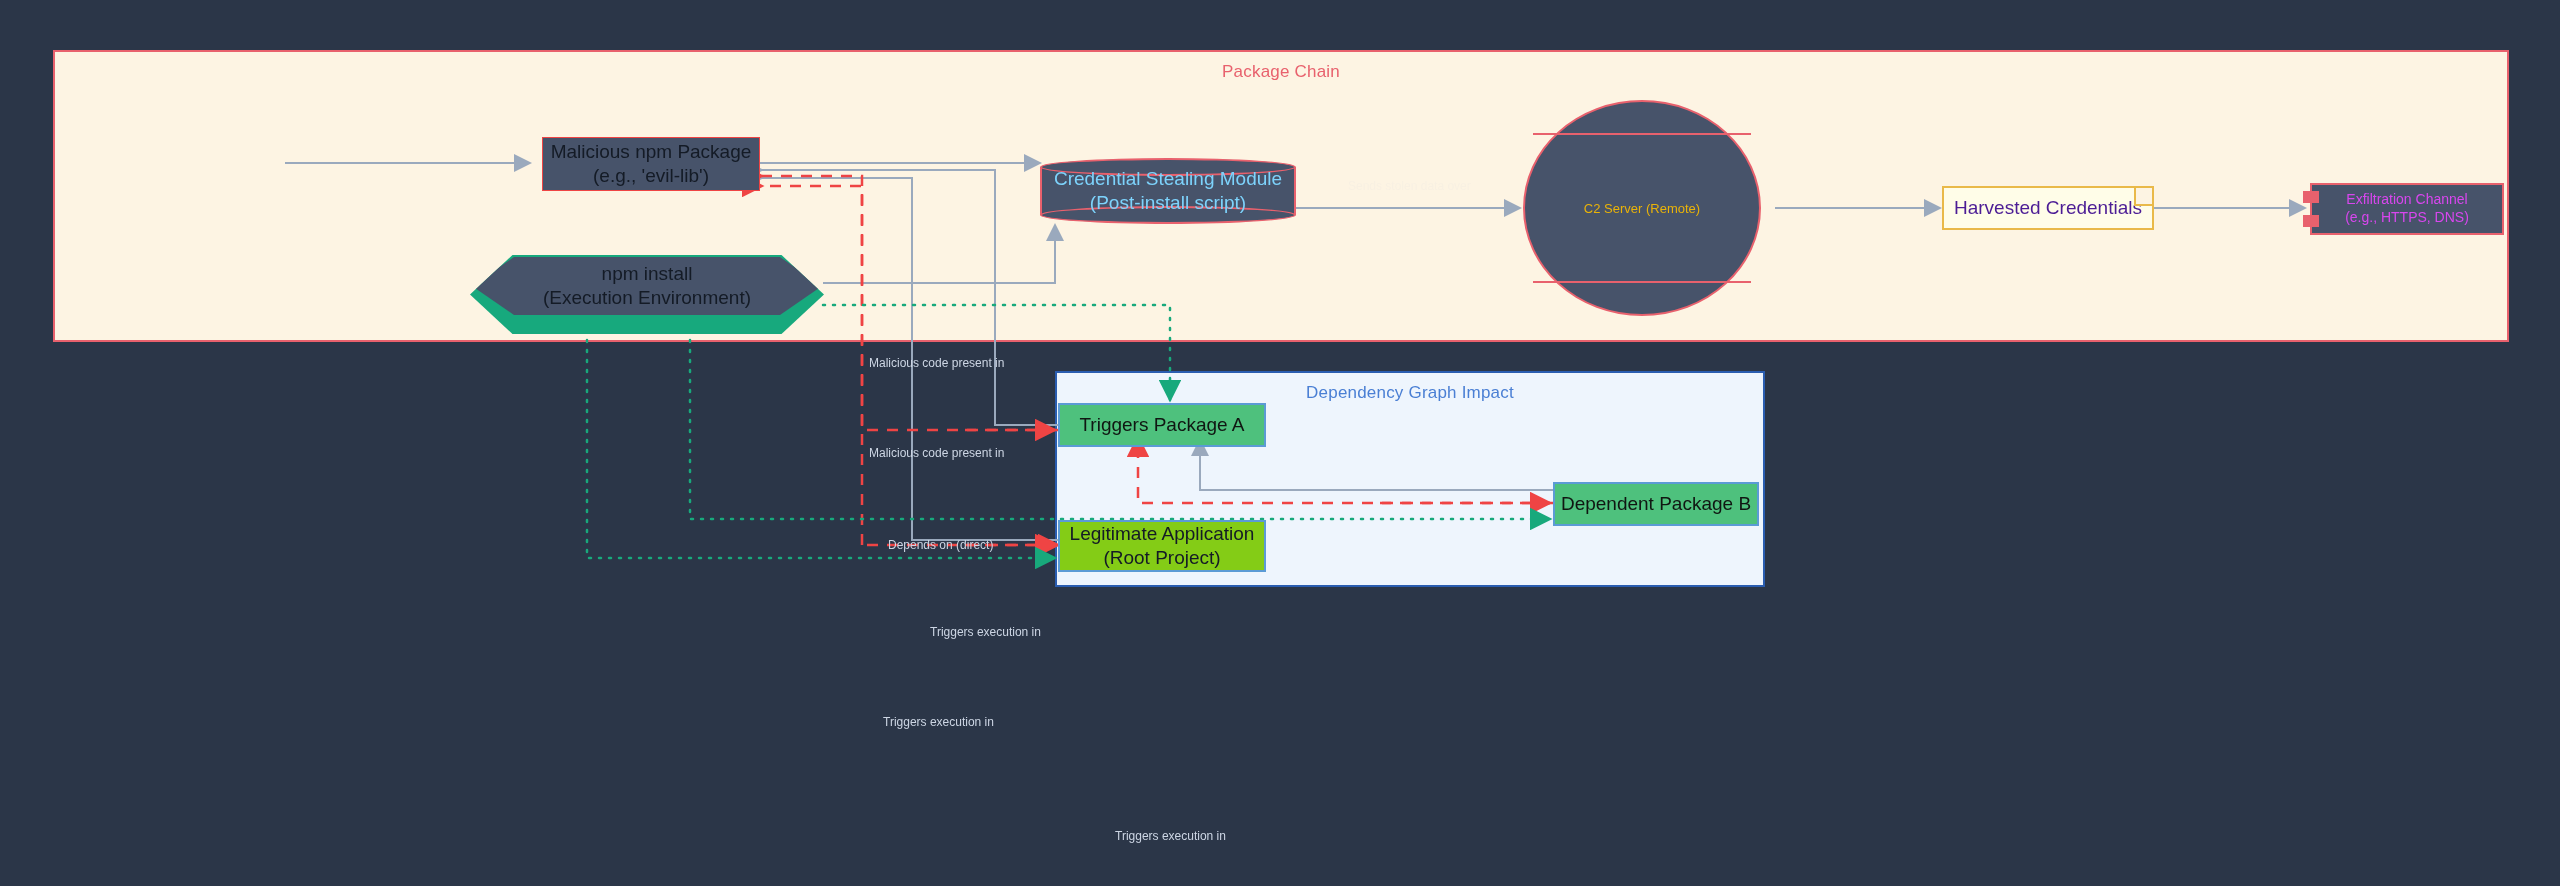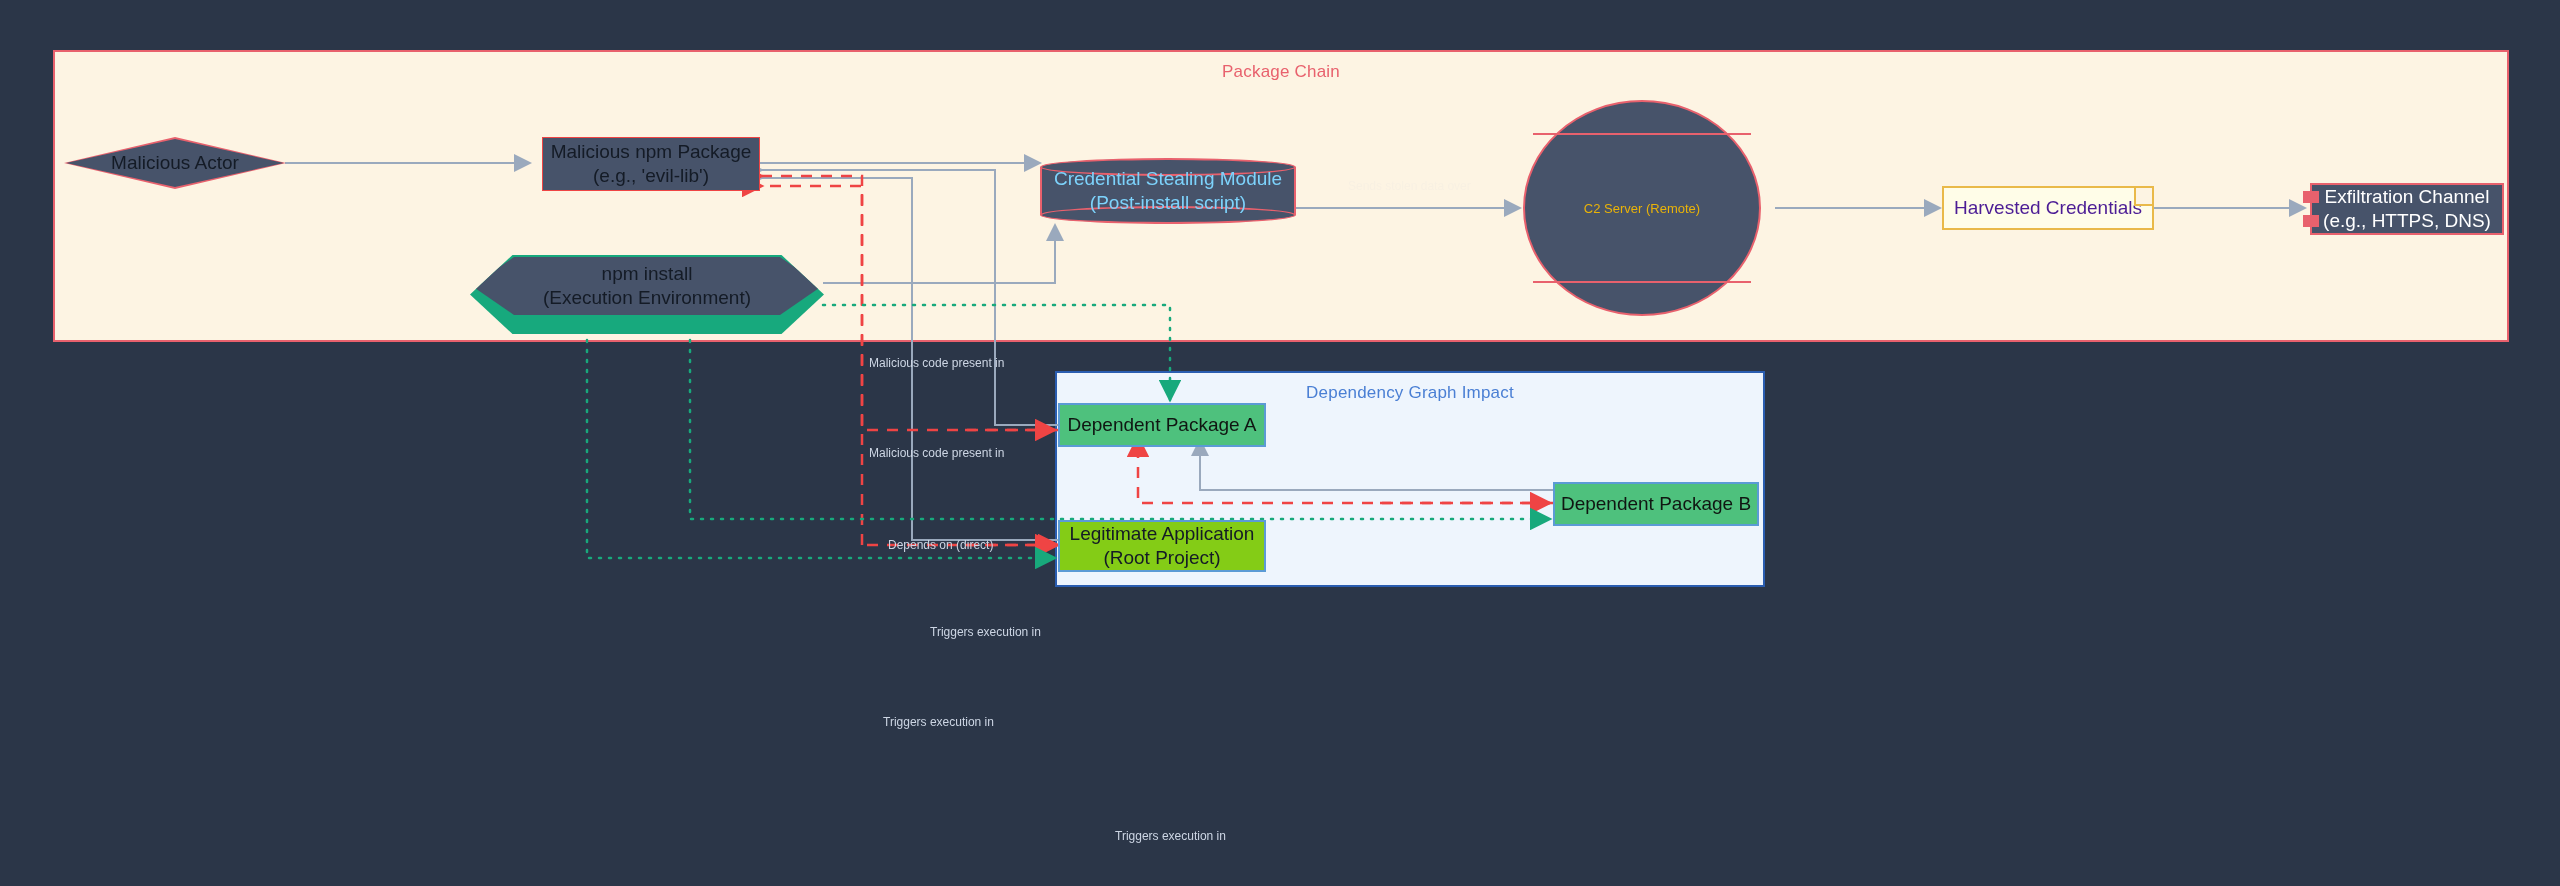--- a/index.html
+++ b/index.html
@@ -74,21 +74,21 @@
   .n-note{background:#fffde8;border:2px solid #e9b949;color:#4c1d95;font-size:19px;
           box-sizing:border-box;}
   .note-fold{position:absolute;right:0;top:0;width:16px;height:16px;
              background:#fdf4e3;border-left:2px solid #e9b949;border-bottom:2px solid #e9b949;}
 
   
   .comp-wrap{position:absolute;}
   .comp-body{position:absolute;inset:0;background:#47536a;border:2px solid #e8616d;box-sizing:border-box;}
   .comp-tab{position:absolute;left:-7px;width:16px;height:12px;background:#e8616d;}
   .comp-label{position:absolute;inset:0;display:flex;align-items:center;justify-content:center;
-              text-align:center;color:#ffffff;font-size:19px;line-height:1.28;white-space:pre-line;z-index:3;}
+              text-align:center;color:#d946ef;font-size:14px;line-height:1.28;white-space:pre-line;z-index:3;}
 
   
   .elabel{position:absolute;font-size:12px;color:#cdd6e4;white-space:nowrap;}
   .elabel-dark{position:absolute;font-size:12px;color:#f2ece2;white-space:nowrap;opacity:.45;}
 </style>
 </head>
 <body>
 
 <div id="stage">
 
@@ -154,25 +154,20 @@
       <path d="M965,545 L1055,545" marker-end="url(#ah-red)"></path>
     </g>
 
     <g fill="none" stroke="#18a97c" stroke-width="2.5" stroke-dasharray="2 8" stroke-linecap="round">
       <path d="M823,305 L1170,305 L1170,400" marker-end="url(#ah-green)"></path>
       <path d="M690,310 L690,519 L1550,519" marker-end="url(#ah-green)"></path>
       <path d="M587,310 L587,558 L1055,558" marker-end="url(#ah-green)"></path>
     </g>
   </svg>
 
-  <div class="node n-diamond-out" style="left:64px;top:137px;width:222px;height:52px;">
-    <div class="node n-diamond" style="position:absolute;left:2px;top:2px;width:218px;height:48px;">
-      <span class="lbl">Malicious Actor</span>
-    </div>
-  </div>
 
   <div class="node n-rect" style="left:542px;top:137px;width:218px;height:54px;">
     <span class="lbl">Malicious npm Package
 (e.g., 'evil-lib')</span>
   </div>
 
   <div class="cyl-wrap" style="left:1040px;top:158px;width:256px;height:66px;">
     <div class="cyl-body"></div>
     <div class="cyl-bot"></div>
     <div class="cyl-top"></div>
@@ -201,21 +196,21 @@
   </div>
 
   <div class="node n-hexout" style="left:470px;top:255px;width:354px;height:79px;">
     <div class="node n-hex" style="position:absolute;left:2px;top:2px;width:350px;height:58px;">
       <span class="lbl">npm install
 (Execution Environment)</span>
     </div>
   </div>
 
   <div class="node n-green" style="left:1058px;top:403px;width:208px;height:44px;">
-    <span class="lbl">Dependent Package A</span>
+    <span class="lbl">Triggers Package A</span>
   </div>
 
   <div class="node n-green" style="left:1553px;top:482px;width:206px;height:44px;">
     <span class="lbl">Dependent Package B</span>
   </div>
 
   <div class="node n-app" style="left:1058px;top:520px;width:208px;height:52px;">
     <span class="lbl">Legitimate Application
 (Root Project)</span>
   </div>

